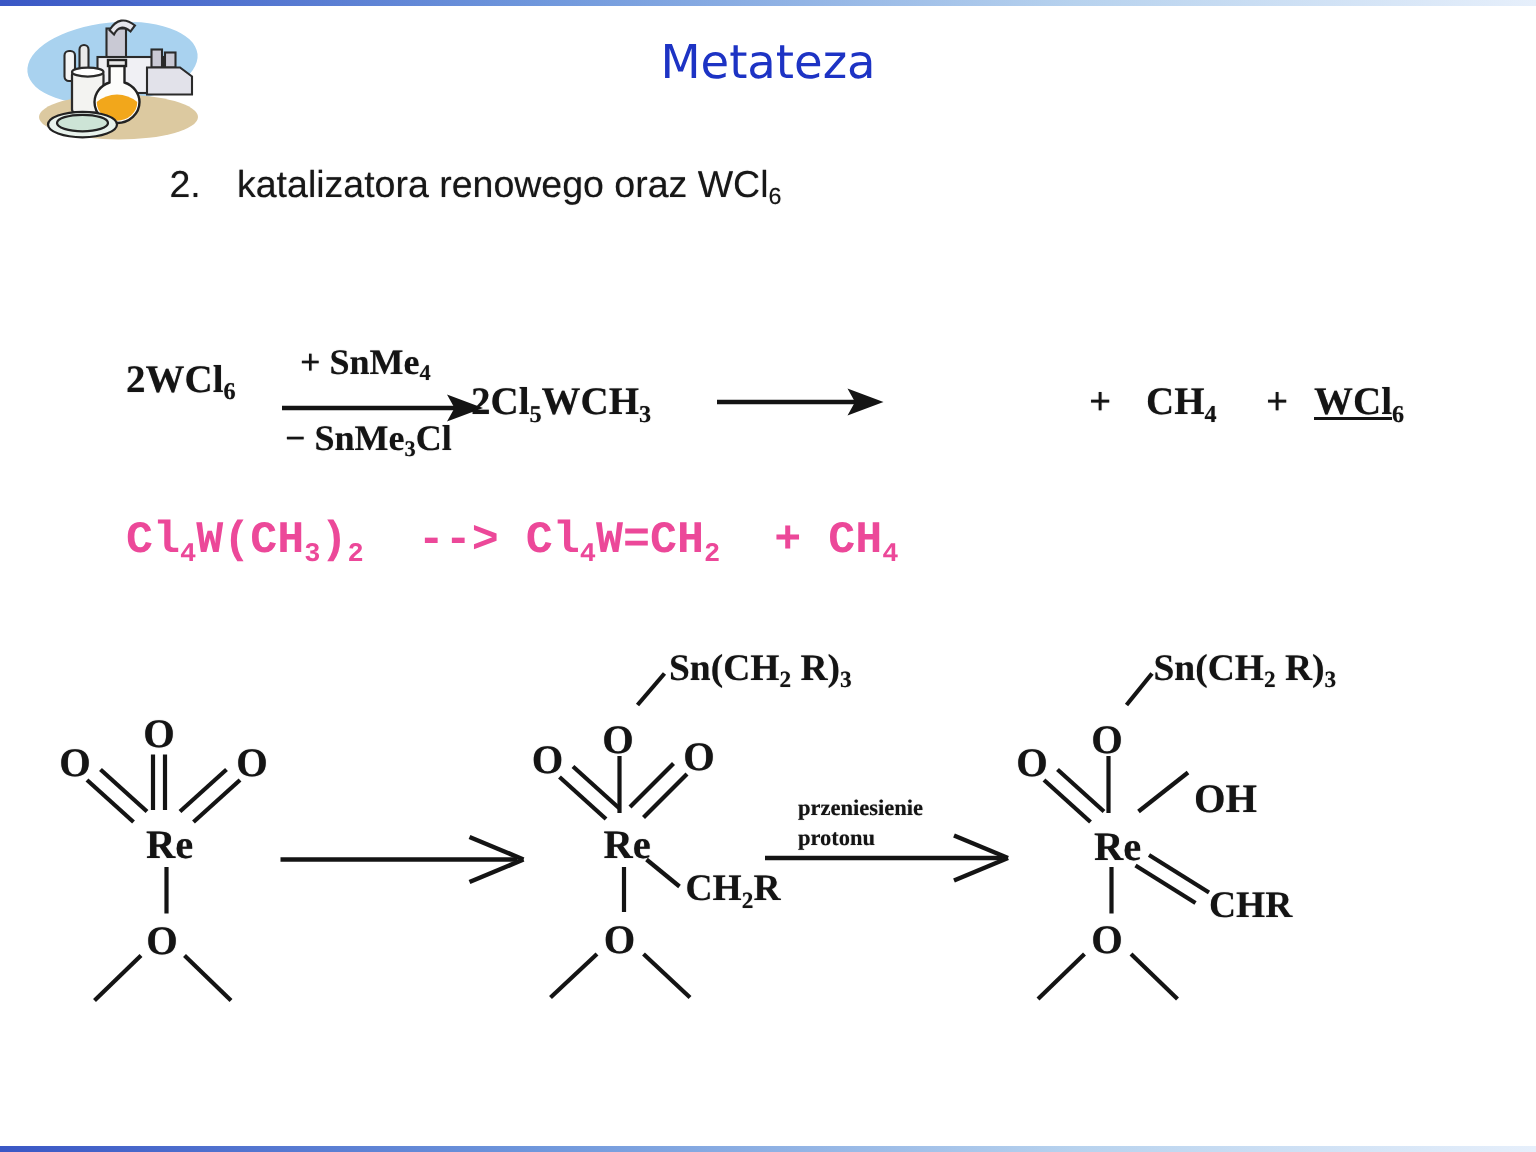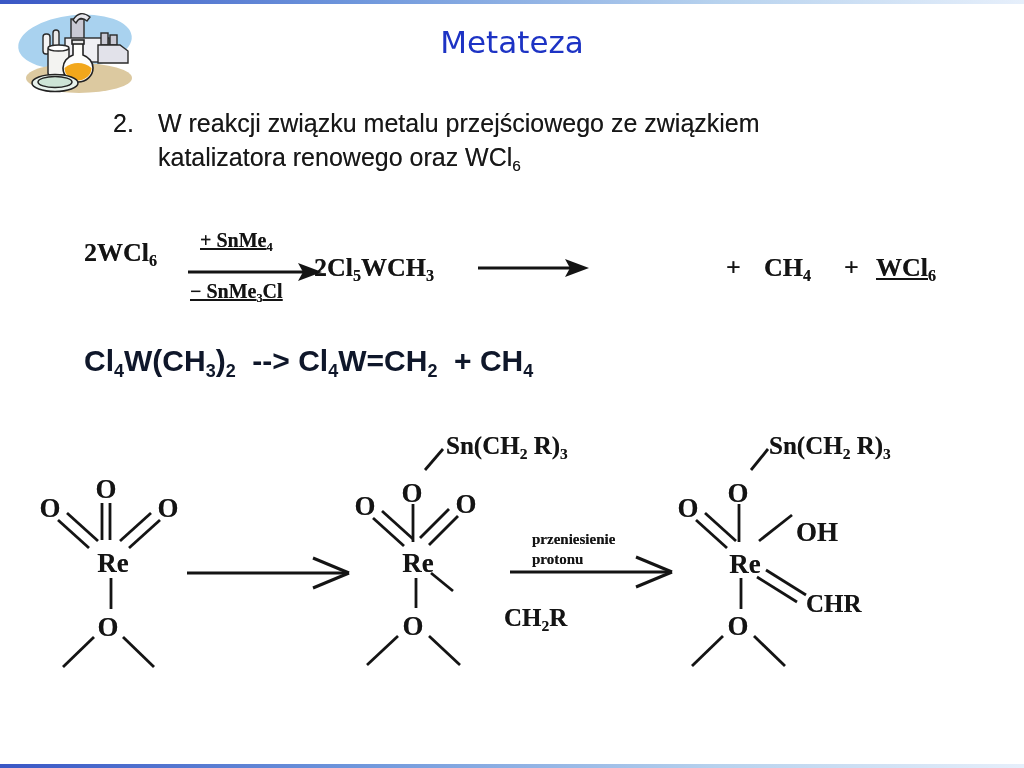--- a/index.html
+++ b/index.html
@@ -22,31 +22,31 @@
     text-shadow:0 0 0.6px rgba(0,0,0,0.5);
   }
   #para .num{width:45px;flex:none;}
   
   .scan{
     position:absolute;font-family:"Liberation Serif","DejaVu Serif",serif;
     font-weight:700;color:#141414;text-shadow:0 0 0.6px rgba(0,0,0,0.55);
     white-space:pre;
   }
   .f26{font-size:26px;}
-  .f24{font-size:20px;text-decoration:underline;}
+  .f24{font-size:24px;}
   .f25{font-size:25px;}
   .f27{font-size:27px;}
   .f15{font-size:15px;line-height:19px;}
   .ctr{transform:translateX(-50%);}
   sub{font-size:62%;line-height:0;vertical-align:baseline;position:relative;top:0.3em;}
   
   #equation{
     position:absolute;left:84px;top:344px;
-    font-family:Liberation Sans, sans-serif;font-weight:bold;font-size:30px;
-    color:#0f172a;white-space:pre;
+    font-family:Liberation Mono, monospace;font-weight:bold;font-size:30px;
+    color:#ec4899;white-space:pre;
   }
   #equation sub{font-size:60%;top:0.32em;}
   svg.layer{position:absolute;left:0;top:0;}
 </style>
 </head>
 <body>
 
 <div id="slide">
 
   <div id="bar-top" class="bar"></div>
@@ -82,21 +82,20 @@
         <ellipse cx="42" cy="76" rx="17" ry="5.5" fill="#cde4d6"></ellipse>
       </g>
     </g>
   </svg>
 
   <div id="title">Metateza</div>
 
   <div id="para">
     <div class="num">2.</div>
     <div>
-      <div>W reakcji związku metalu przejściowego ze związkiem</div>
       <div><span>katalizatora renowego oraz WCl</span><sub>6</sub></div>
     </div>
   </div>
 
   <svg class="layer" width="1024" height="768" viewBox="0 0 1024 768">
     <g stroke="#141414" stroke-width="3" fill="none">
 
       <g>
         <line x1="188" y1="272" x2="316" y2="272"></line>
         <polygon points="322,272 298,263 303,272 298,281" fill="#141414" stroke="none"></polygon>
@@ -174,21 +173,21 @@
   <span class="scan f27 ctr" style="left:50px;top:493px;">O</span>
   <span class="scan f27 ctr" style="left:168px;top:493px;">O</span>
   <span class="scan f27 ctr" style="left:113px;top:548px;">Re</span>
   <span class="scan f27 ctr" style="left:108px;top:612px;">O</span>
 
   <span class="scan f25" style="left:446px;top:432px;"><span>Sn(CH</span><sub>2</sub><span> R)</span><sub>3</sub></span>
   <span class="scan f27 ctr" style="left:412px;top:478px;">O</span>
   <span class="scan f27 ctr" style="left:365px;top:491px;">O</span>
   <span class="scan f27 ctr" style="left:466px;top:489px;">O</span>
   <span class="scan f27 ctr" style="left:418px;top:548px;">Re</span>
-  <span class="scan f25" style="left:457px;top:604px;margin-left:47px;"><span>CH</span><sub>2</sub><span>R</span></span>
+  <span class="scan f25" style="left:457px;top:579px;"><span>CH</span><sub>2</sub><span>R</span></span>
   <span class="scan f27 ctr" style="left:413px;top:611px;">O</span>
   <span class="scan f15" style="left:532px;top:530px;">przeniesienie</span>
   <span class="scan f15" style="left:532px;top:550px;text-align:right;">protonu</span>
 
   <span class="scan f25" style="left:769px;top:432px;"><span>Sn(CH</span><sub>2</sub><span> R)</span><sub>3</sub></span>
   <span class="scan f27 ctr" style="left:738px;top:478px;">O</span>
   <span class="scan f27 ctr" style="left:688px;top:493px;">O</span>
   <span class="scan f27" style="left:796px;top:517px;">OH</span>
   <span class="scan f27 ctr" style="left:745px;top:549px;">Re</span>
   <span class="scan f25" style="left:806px;top:590px;">CHR</span>

